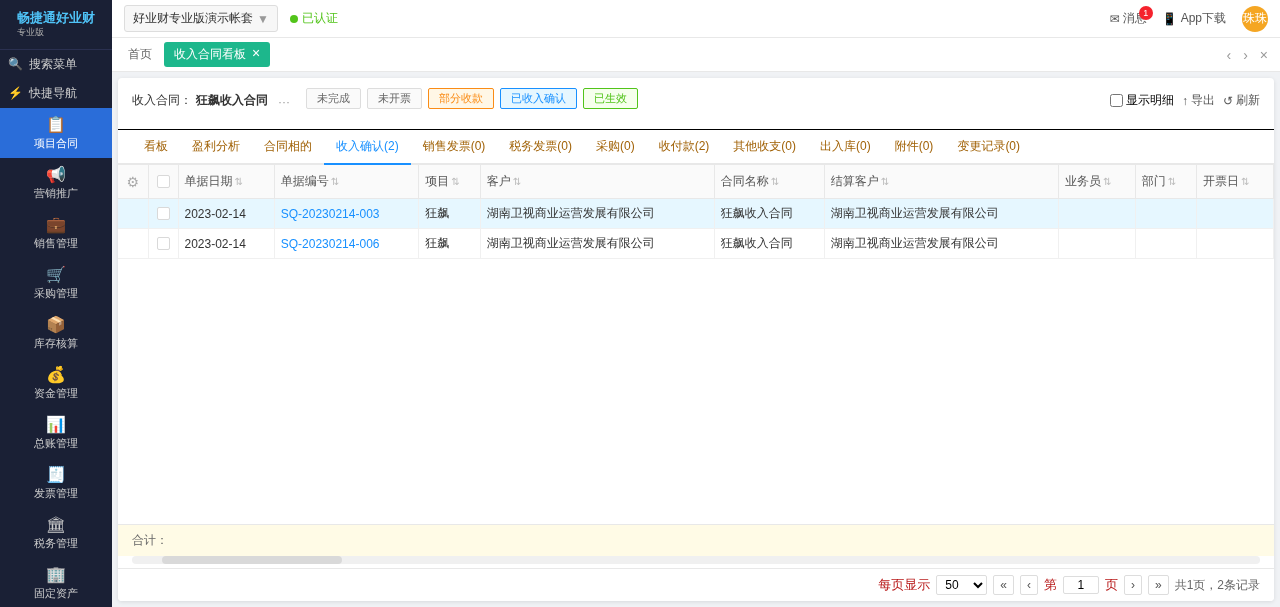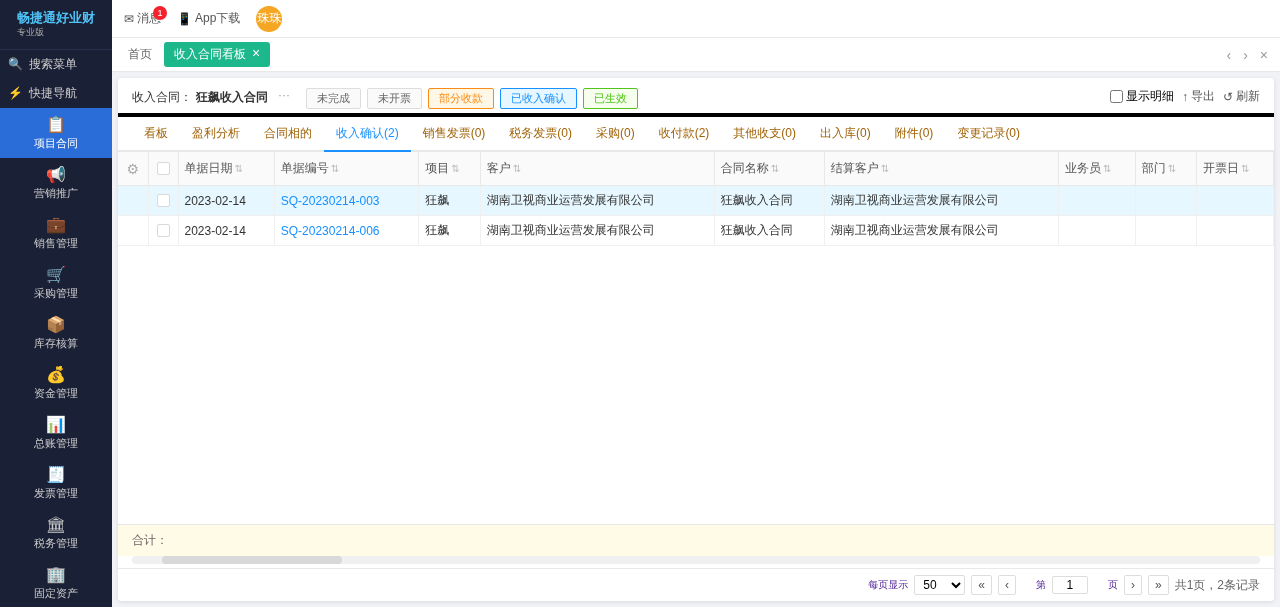--- a/index.html
+++ b/index.html
@@ -37,21 +37,21 @@
     .tabbar-home { color: #666; font-size: 12px; padding: 0 8px; cursor: pointer; }
     .tabbar-tab { display: flex; align-items: flex-start; background: #1db78c; color: #fff; border-radius: 3px; padding: 4px 10px; font-size: 12px; cursor: pointer; margin-left: 4px; }
     .tabbar-tab-close { margin-left: 6px; font-size: 14px; line-height: 1; }
     .tabbar-nav { display: flex; align-items: center; margin-left: auto; gap: 4px; }
     .tabbar-nav-btn { color: #999; cursor: pointer; padding: 2px 4px; font-size: 14px; }
 
     
     .content { flex: 1; display: flex; flex-direction: column; overflow: hidden; background: #fff; margin: 6px; border-radius: 4px; box-shadow: 0 1px 4px rgba(0,0,0,0.1); }
 
     
-    .contract-header { display: flex; align-items: flex-start; padding: 10px 14px 4px; border-bottom: 4px solid #000000; flex-shrink: 0; }
+    .contract-header { display: flex; align-items: flex-end; padding: 10px 14px 20px; border-bottom: 1px solid #000000; flex-shrink: 0; }
     .contract-title { font-size: 14px; color: #333; font-weight: normal; }
     .contract-title-name { font-weight: bold; }
     .contract-header-more { margin-left: 10px; color: #999; cursor: pointer; }
     .contract-status-btns { display: flex; gap: 6px; margin-left: 16px; }
     .status-btn { padding: 2px 10px; border-radius: 2px; border: 1px solid #ddd; font-size: 11px; color: #666; cursor: pointer; background: #fafafa; }
     .status-btn.active-orange { background: #fff7e6; border-color: #fa8c16; color: #fa8c16; }
     .status-btn.active-blue { background: #e6f7ff; border-color: #1890ff; color: #1890ff; }
     .status-btn.active-green { background: #f6ffed; border-color: #52c41a; color: #52c41a; }
     .contract-header-actions { margin-left: auto; display: flex; align-items: center; gap: 8px; }
     .contract-action-btn { font-size: 12px; color: #555; cursor: pointer; display: flex; align-items: center; gap: 3px; }
@@ -71,21 +71,21 @@
     .data-table .col-gear { width: 30px; text-align: center; }
     .data-table a { color: #1890ff; text-decoration: none; }
     .th-sort { display: inline-flex; align-items: center; gap: 2px; }
     .sort-icon { color: #bbb; font-size: 10px; }
 
     
     .table-footer { display: flex; align-items: center; padding: 6px 14px; border-top: 1px solid #e8e8e8; background: #fffbe6; flex-shrink: 0; font-size: 12px; color: #666; min-height: 32px; }
 
     
     .pagination { display: flex; align-items: center; justify-content: flex-end; padding: 6px 14px; border-top: 1px solid #e8e8e8; flex-shrink: 0; background: #fff; gap: 6px; }
-    .pagination-text { color: #4c1d95; font-size: 10px; margin-left: 14px; }
+    .pagination-text { color: #b91c1c; font-size: 13px; }
     .pagination-select { border: 1px solid #ddd; border-radius: 2px; padding: 1px 4px; font-size: 12px; background: #fff; }
     .pagination-btn { padding: 2px 6px; border: 1px solid #ddd; border-radius: 2px; background: #fff; color: #555; cursor: pointer; font-size: 12px; }
     .pagination-btn:disabled { color: #ccc; cursor: not-allowed; }
     .pagination-input { width: 36px; border: 1px solid #ddd; border-radius: 2px; padding: 1px 4px; text-align: center; font-size: 12px; }
     .pagination-total { color: #666; font-size: 12px; }
 
     .scrollbar-area { height: 8px; background: #f0f0f0; margin: 0 14px 4px; border-radius: 4px; position: relative; }
     .scrollbar-thumb { height: 8px; background: #d9d9d9; border-radius: 4px; width: 180px; position: absolute; left: 30px; }
 
     .checkbox-cell { display: flex; align-items: center; justify-content: center; }
@@ -151,20 +151,30 @@
   <div class="sidebar-item">
     <span class="sidebar-item-icon">🏢</span>
     <span class="sidebar-item-label">固定资产</span>
   </div>
 
 </div>
 
 <div class="main">
 
   <div class="topbar">
+    <div class="topbar-left">
+      <div class="topbar-company">
+        <span>好业财专业版演示帐套</span>
+        <span class="topbar-company-arrow">▼</span>
+      </div>
+      <div class="topbar-certified">
+        <span class="topbar-certified-dot"></span>
+        <span>已认证</span>
+      </div>
+    </div>
     <div class="topbar-right">
       <div class="topbar-btn">
         <span>✉</span>
         <span>消息</span>
         <span class="topbar-btn-badge">1</span>
       </div>
       <div class="topbar-btn">
         <span>📱</span>
         <span>App下载</span>
       </div>

